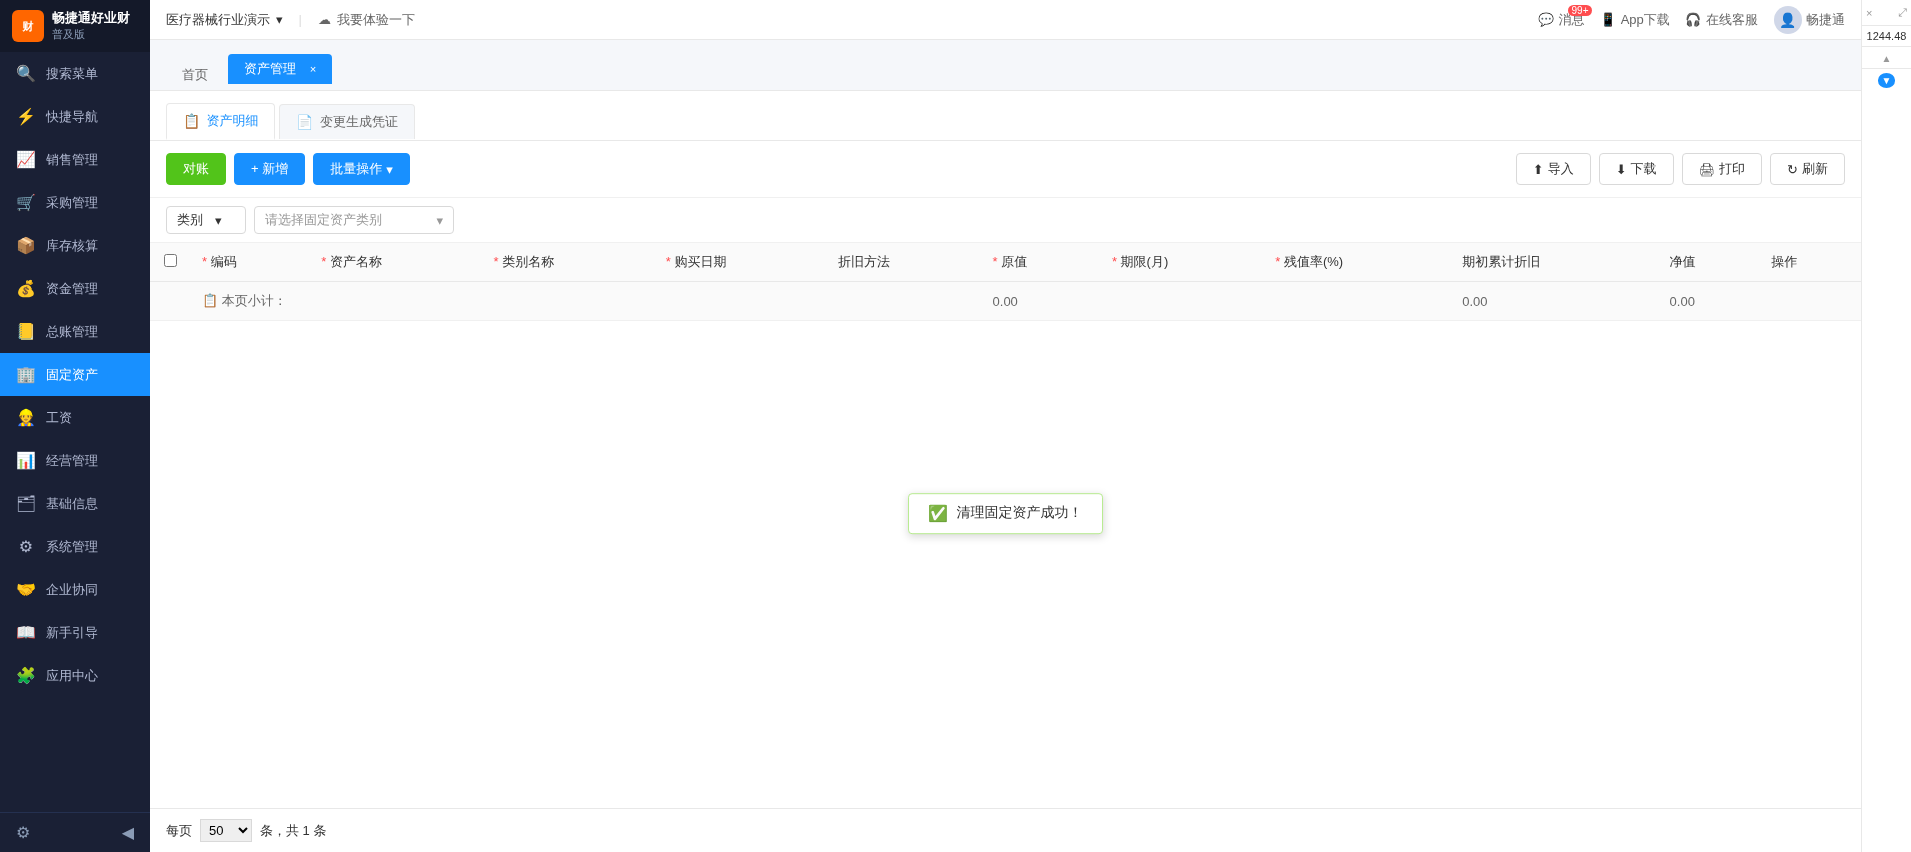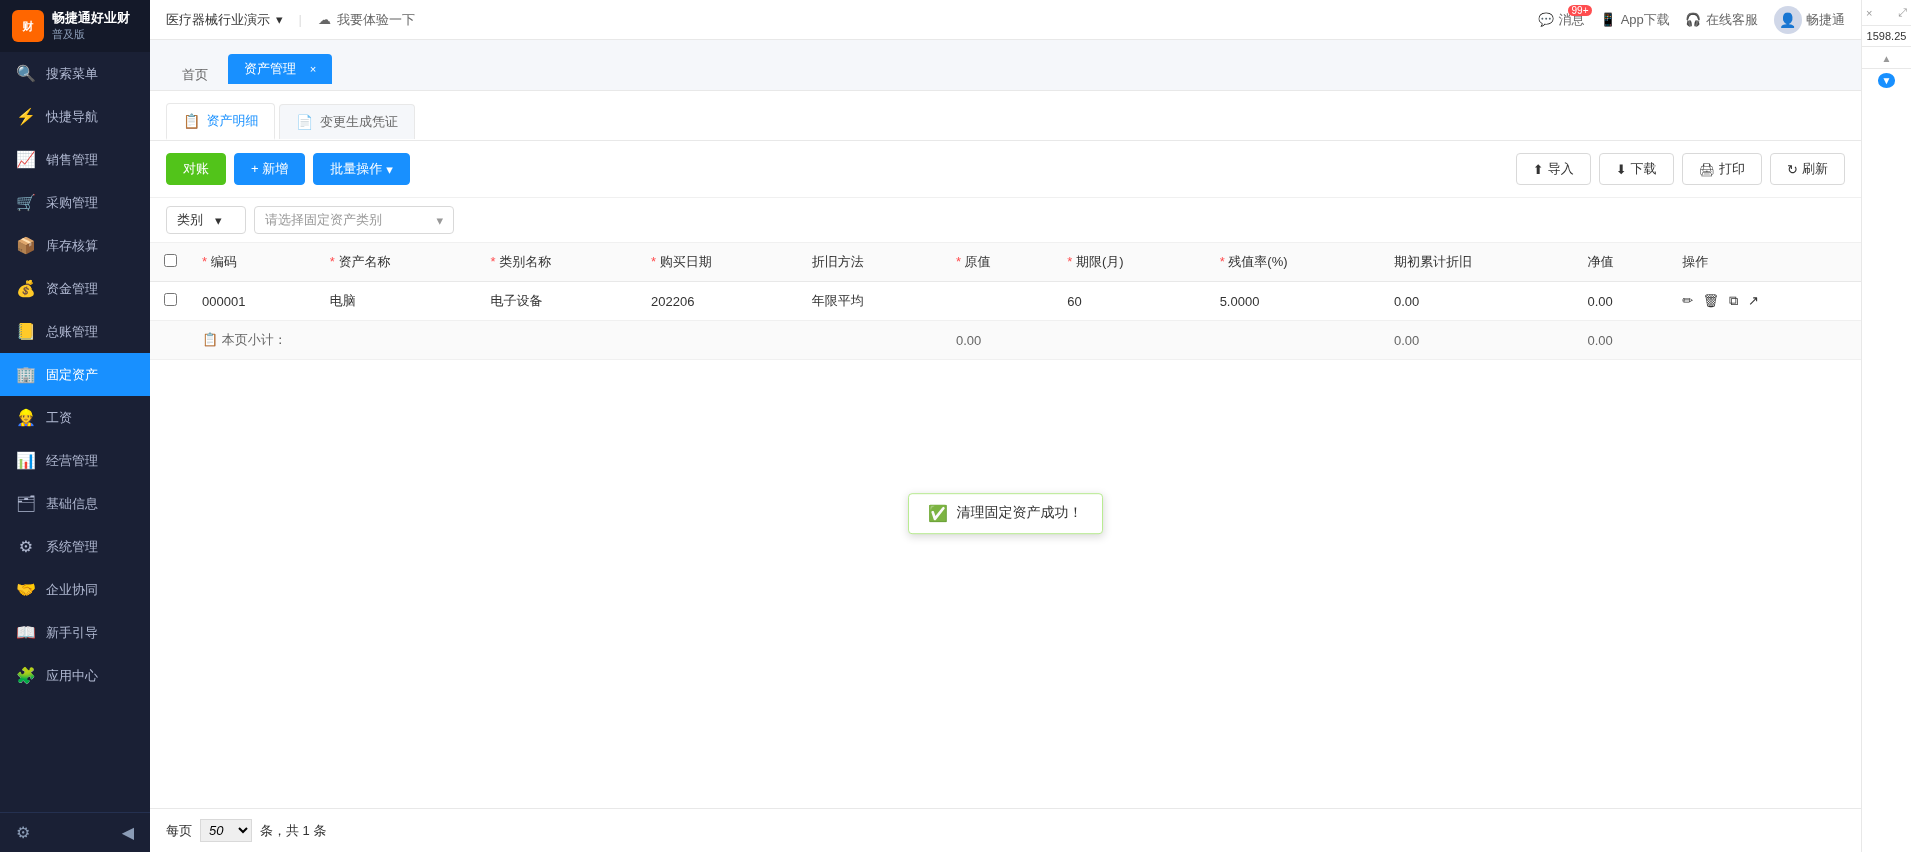--- a/index.html
+++ b/index.html
@@ -283,21 +283,20 @@
       gap: 8px;
       font-size: 13px;
       color: #333;
       background: white;
     }
     .page-size-select {
       border: 1px solid #d9d9d9;
       border-radius: 0;
       padding: 2px 4px;
       font-size: 13px;
-      font-style: italic;
     }
   </style>
 </head>
 <body>
 
 <div class="sidebar">
   <div class="sidebar-logo">
     <div class="sidebar-logo-icon">
       <span>财</span>
     </div>
@@ -482,41 +481,20 @@
             <th>折旧方法</th>
             <th><span style="color:#ff4d4f">*</span> <span>原值</span></th>
             <th><span style="color:#ff4d4f">*</span> <span>期限(月)</span></th>
             <th><span style="color:#ff4d4f">*</span> <span>残值率(%)</span></th>
             <th>期初累计折旧</th>
             <th>净值</th>
             <th>操作</th>
           </tr>
         </thead>
         <tbody>
-          <tr>
-            <td class="checkbox-col">
-              <input type="checkbox" style="">
-            </td>
-            <td>000001</td>
-            <td>电脑</td>
-            <td>电子设备</td>
-            <td>202206</td>
-            <td>年限平均</td>
-            <td></td>
-            <td>60</td>
-            <td>5.0000</td>
-            <td>0.00</td>
-            <td>0.00</td>
-            <td>
-              <span style="cursor:pointer;margin-right:6px;">✏</span>
-              <span style="cursor:pointer;margin-right:6px;">🗑</span>
-              <span style="cursor:pointer;margin-right:6px;">⧉</span>
-              <span style="cursor:pointer;">↗</span>
-            </td>
-          </tr>
           <tr class="subtotal-row">
             <td></td>
             <td colspan="5">
               <span style="color:#1890ff;">📋</span>
               <span>本页小计：</span>
             </td>
             <td>0.00</td>
             <td></td>
             <td></td>
             <td>0.00</td>
@@ -542,20 +520,20 @@
     </div>
 
   </div>
 </div>
 
 <div style="width:50px;background:white;border-left:1px solid #e8e8e8;display:flex;flex-direction:column;height:100%;flex-shrink:0;">
   <div style="display:flex;align-items:center;justify-content:space-between;padding:6px 4px;border-bottom:1px solid #e8e8e8;">
     <span style="font-size:11px;color:#999;">×</span>
     <span style="font-size:11px;color:#999;">⤢</span>
   </div>
-  <div style="font-size:11px;color:#333;text-align:center;padding:4px 2px;border-bottom:1px solid #e8e8e8;">1598.25</div>
+  <div style="font-size:11px;color:#333;text-align:center;padding:4px 2px;border-bottom:1px solid #e8e8e8;">1244.48</div>
   <div style="text-align:center;padding:3px;">
     <span style="font-size:10px;color:#999;">▲</span>
   </div>
   <div style="text-align:center;padding:3px;border-top:1px solid #e8e8e8;">
     <span style="font-size:10px;color:#1890ff;background:#1890ff;border-radius:50%;color:white;padding:2px 4px;">▼</span>
   </div>
 </div>
 
 </body></html>

